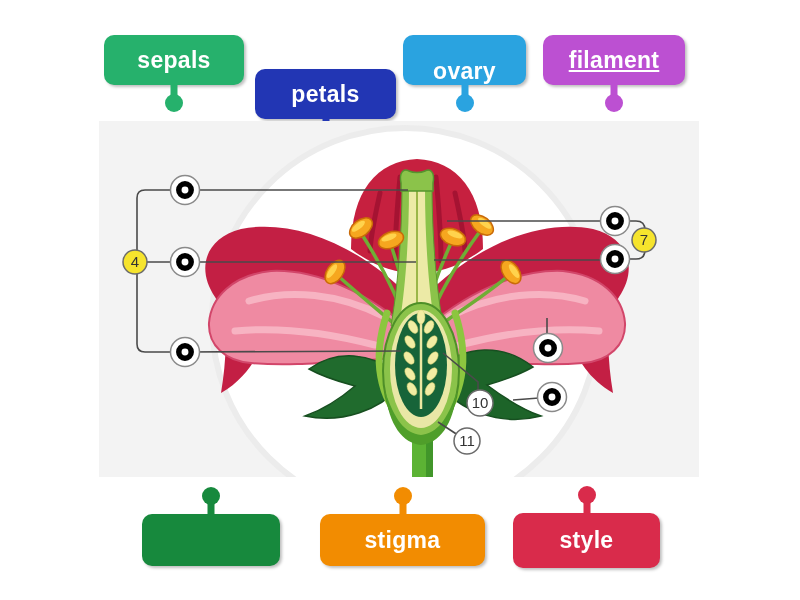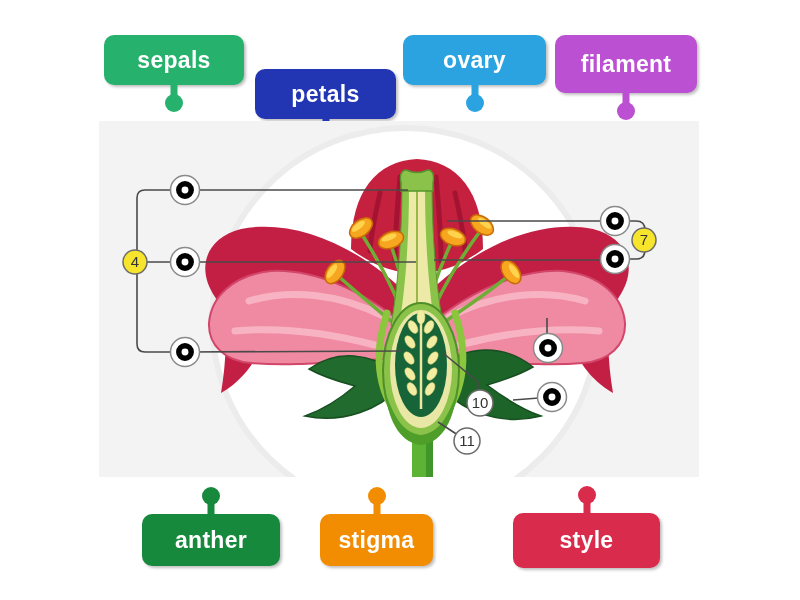--- a/index.html
+++ b/index.html
@@ -21,24 +21,24 @@
   }
   .chip .ball{
     position:absolute;left:50%;transform:translateX(-50%);
     width:18px;height:18px;border-radius:50%;
     top:calc(100% + 9px);background:inherit;box-shadow:none;
   }
   .chip.bottom .stem{top:auto;bottom:100%;}
   .chip.bottom .ball{top:auto;bottom:calc(100% + 9px);}
   .c-sepals  {left:104px;top:35px;width:140px;height:50px;}
   .c-petals  {left:255px;top:35px;width:141px;height:50px;}
-  .c-ovary   {left:403px;top:35px;width:143px;height:50px;}
-  .c-filament{left:555px;top:35px;width:142px;height:58px;}
+  .c-ovary   {left:403px;top:35px;width:123px;height:50px;align-items:flex-end;}
+  .c-filament{left:543px;top:35px;width:142px;height:50px;text-decoration:underline;}
   .c-anther  {left:142px;top:514px;width:138px;height:52px;}
-  .c-stigma  {left:320px;top:514px;width:113px;height:52px;}
+  .c-stigma  {left:320px;top:514px;width:165px;height:52px;}
   .c-style   {left:513px;top:513px;width:147px;height:55px;}
   
   .panel{
     position:absolute;left:99px;top:121px;width:600px;height:356px;
     background:#f3f3f3;
   }
   .panel svg{display:block;}
   text{user-select:none;}
 </style>
 </head>
@@ -256,21 +256,20 @@
         </g>
     <g transform="translate(368,320)">
       <circle r="13" fill="#ffffff" stroke="#6b6b6b" stroke-width="1.5"></circle>
       <text dy="5.2">11</text>
         </g>
   </g>
 </svg>
 </div>
 
 <div class="chip bottom c-anther" style="background: rgb(23, 137, 61);">
-  <span>anther</span>
   <div class="stem"></div>
   <div class="ball"></div>
 </div>
 <div class="chip bottom c-stigma" style="background: rgb(242, 140, 1);">
   <span>stigma</span>
   <div class="stem"></div>
   <div class="ball"></div>
 </div>
 <div class="chip bottom c-style" style="background: rgb(217, 43, 75);">
   <span>style</span>

